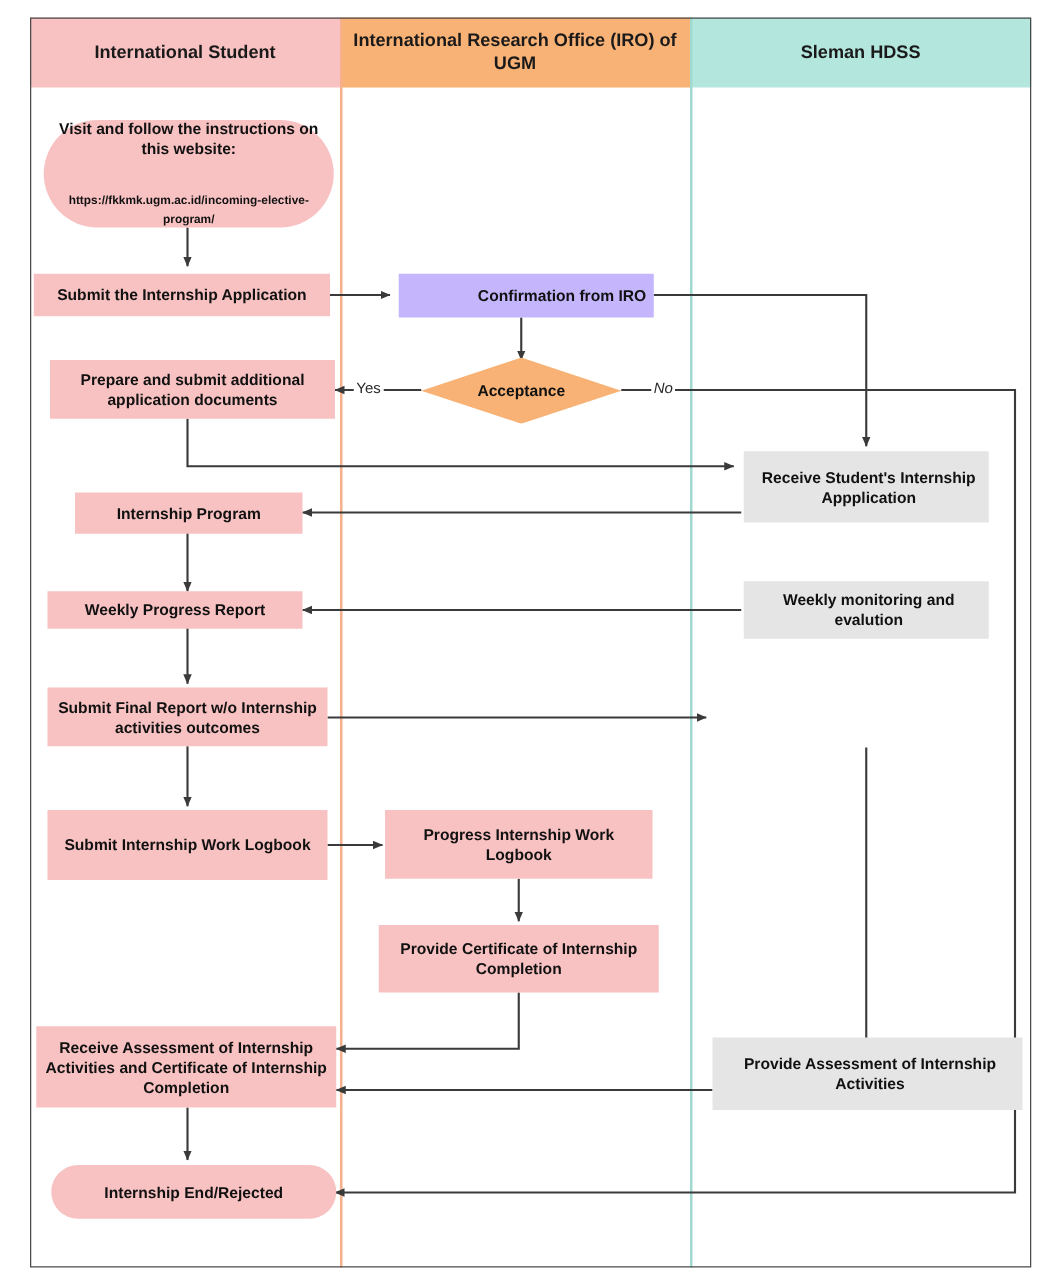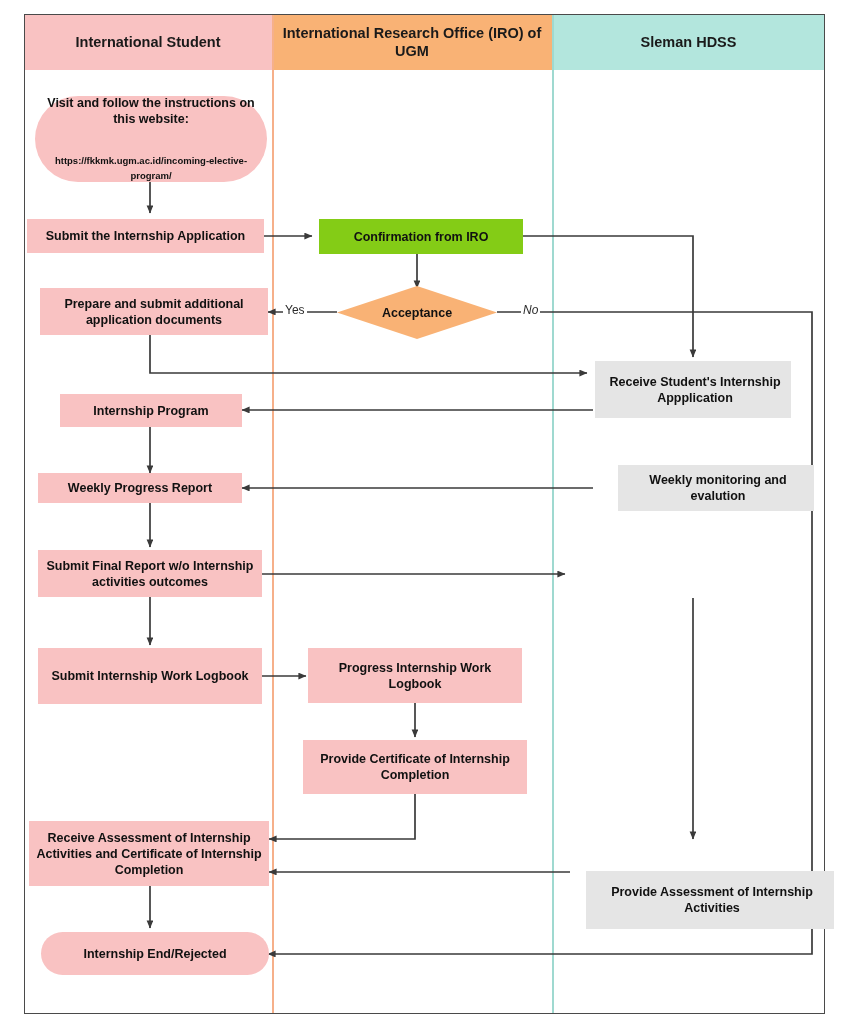--- a/index.html
+++ b/index.html
@@ -13,21 +13,21 @@
   .lane-head{position:absolute;top:14px;height:56px;box-sizing:border-box;
     display:flex;align-items:center;justify-content:center;text-align:center;
     font-size:14.5px;font-weight:bold;color:#1a1a1a;line-height:1.25;}
 
   svg.wires{position:absolute;left:0;top:0;width:848px;height:1030px;pointer-events:none;}
 
   .node{position:absolute;box-sizing:border-box;display:flex;align-items:center;
     justify-content:center;text-align:center;font-size:12.5px;font-weight:bold;
     color:#111111;line-height:1.28;padding:2px 6px;}
   .node.pink{background:#f9c2c2;gap:24px;}
-  .node.orange{background:#84cc16;}
+  .node.orange{background:#c4b5fd;justify-content:flex-end;}
   .node.teal{background:#e5e5e5;padding-left:10px;}
   .node.term{border-radius:999px;}
   .node .url{display:block;font-size:9.5px;font-weight:bold;line-height:1.6;margin-top:2px;}
 
   .diamond{position:absolute;box-sizing:border-box;text-align:right;}
   .diamond .shape{position:absolute;inset:0;background:#f9b275;
      clip-path:polygon(50% 0,100% 50%,50% 100%,0 50%);}
   .diamond .lbl{position:absolute;inset:0;display:flex;align-items:center;
      justify-content:center;font-size:12.5px;font-weight:bold;color:#111;}
 
@@ -132,21 +132,21 @@
   </div>
 
   <div class="node pink" style="left:60px;top:394px;width:182px;height:33px;">
     <span>Internship Program</span>
   </div>
 
   <div class="node pink" style="left:38px;top:473px;width:204px;height:30px;">
     <span>Weekly Progress Report</span>
   </div>
 
-  <div class="node teal" style="left:595px;top:465px;width:196px;height:46px;margin-left:23px;">
+  <div class="node teal" style="left:595px;top:465px;width:196px;height:46px;">
     <span>Weekly monitoring and evalution</span>
   </div>
 
   <div class="node pink" style="left:38px;top:550px;width:224px;height:47px;">
     <span>Submit Final Report w/o Internship activities outcomes</span>
   </div>
 
 
   <div class="node pink" style="left:38px;top:648px;width:224px;height:56px;">
     <span>Submit Internship Work Logbook</span>
@@ -157,21 +157,21 @@
   </div>
 
   <div class="node pink" style="left:303px;top:740px;width:224px;height:54px;">
     <span>Provide Certificate of Internship Completion</span>
   </div>
 
   <div class="node pink" style="left:29px;top:821px;width:240px;height:65px;">
     <span>Receive Assessment of Internship Activities and Certificate of Internship Completion</span>
   </div>
 
-  <div class="node teal" style="left:570px;top:871px;width:248px;height:58px;margin-left:16px;">
+  <div class="node teal" style="left:570px;top:830px;width:248px;height:58px;">
     <span>Provide Assessment of Internship Activities</span>
   </div>
 
   <div class="node pink term" style="left:41px;top:932px;width:228px;height:43px;">
     <span>Internship End/Rejected</span>
   </div>
 
 </div>
 
 </body></html>

